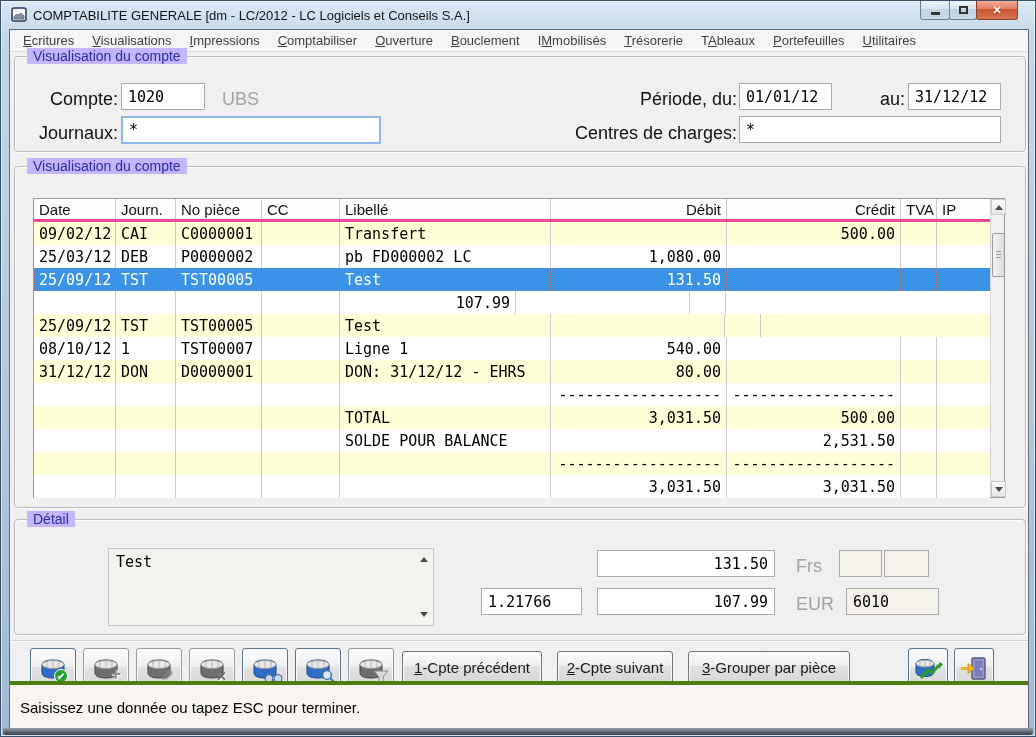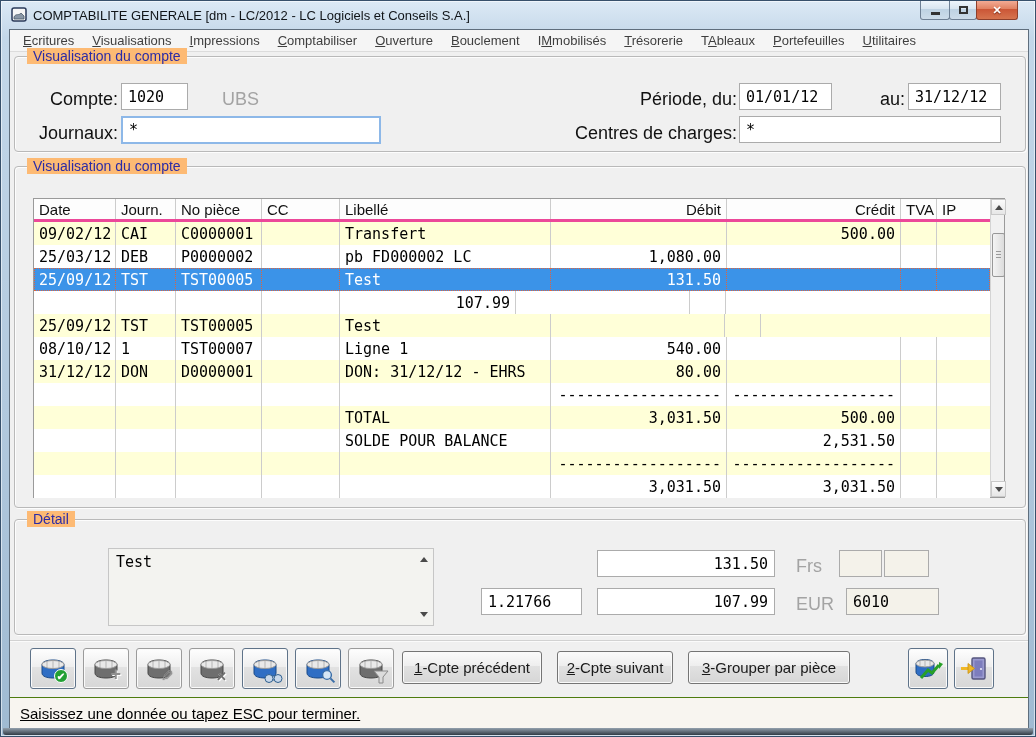--- a/index.html
+++ b/index.html
@@ -34,21 +34,21 @@
   
   .client { position:absolute; left:8px; top:28px; width:1020px; height:701px;
     background:#F0F0F0; border:1px solid #5f6e7d; }
 
   .menubar { position:absolute; left:0; top:0; right:0; height:22px;
     background:#f5f5f5; border-bottom:1px solid #dcdcdc; display:flex; align-items:center; padding-left:4px; }
   .menu-item { font-size:13px; color:#3f3f3f; padding:2px 9px; white-space:nowrap; }
 
   .groupbox { position:absolute; border:1px solid #b9b9b9; border-radius:4px;
     box-shadow:1px 1px 0 #fdfdfd, inset 1px 1px 0 #fdfdfd; }
-  .legend { position:absolute; top:-9px; left:12px; background:#fdba74; padding:0 6px;
+  .legend { position:absolute; top:-9px; left:12px; background:#c4b5fd; padding:0 6px;
     font-size:14px; color:#2b2ba6; white-space:nowrap; }
 
   .fs1 { left:4px; top:26px; width:1012px; height:96px; }
   .fs2 { left:4px; top:136px; width:1012px; height:342px; }
   .fs3 { left:4px; top:489px; width:1012px; height:116px; }
 
   .lbl { position:absolute; font-size:18px; color:#111; white-space:nowrap; }
   .lbl.r { text-align:right; }
   .gray { color:#a3a3a3; }
 
@@ -119,22 +119,22 @@
   .badge.xmark { font-size:13px; font-weight:bold; color:#6f6f6f; text-shadow:1px 1px 0 #fff; }
   .badge.svgb { right:4px; bottom:4px; }
 
   .navbtns { position:absolute; left:392px; top:621px; display:flex; gap:15px; }
   .txt-btn { height:33px; border:1px solid #757575; border-radius:3px; font-size:15px; color:#1a1a1a;
     background:linear-gradient(180deg,#fbfbfb,#eeeeee 45%,#e1e1e1 46%,#d6d6d6);
     box-shadow:inset 0 0 0 1px #fafafa; display:flex; align-items:center; justify-content:center;
     font-family:"Liberation Sans", sans-serif; white-space:nowrap; }
   .txt-btn:nth-child(1) { width:140px; } .txt-btn:nth-child(2) { width:116px; } .txt-btn:nth-child(3) { width:162px; }
 
-  .statusbar { position:absolute; left:0; right:0; bottom:0; height:32px; background:#f8f5f0;
-    border-top:1px solid #4d7c0f; display:flex; align-items:center; padding-left:10px;text-decoration:underline; }
+  .statusbar { position:absolute; left:0; right:0; bottom:0; height:48px; background:#f8f5f0;
+    border-top:4px solid #4d7c0f; display:flex; align-items:center; padding-left:10px; }
   .status-msg { font-size:15px; color:#000; }
 </style>
 </head>
 <body>
 
 <div class="window">
 
   <div class="titlebar">
     <svg class="app-icon" width="16" height="16" viewBox="0 0 16 16">
       <rect x="1" y="1" width="14" height="13" rx="2" fill="#f6f6f6" stroke="#2a3a5a" stroke-width="1.5"></rect>
@@ -167,21 +167,21 @@
         <span class="menu-item"><span>I</span><u>M</u><span>mobilisés</span></span>
         <span class="menu-item"><span></span><u>T</u><span>résorerie</span></span>
         <span class="menu-item"><span>T</span><u>A</u><span>bleaux</span></span>
         <span class="menu-item"><span></span><u>P</u><span>ortefeuilles</span></span>
         <span class="menu-item"><span></span><u>U</u><span>tilitaires</span></span>
       </div>
 
     <div class="groupbox fs1">
       <span class="legend">Visualisation du compte</span>
       <span class="lbl r" style="left:18px; top:32px; width:85px;">Compte:</span>
-      <div class="field" style="left:106px; top:26px; width:67px;">
+      <div class="field" style="left:106px; top:26px; width:84px;">
         <input value="1020" style="">
       </div>
       <span class="lbl gray" style="left:207px; top:32px;">UBS</span>
 
       <span class="lbl r" style="left:548px; top:32px; width:174px;">Période, du:</span>
       <div class="field" style="left:724px; top:26px; width:93px; letter-spacing:1px;">
         <input value="01/01/12" style="">
       </div>
       <span class="lbl r" style="left:830px; top:32px; width:60px;">au:</span>
       <div class="field" style="left:893px; top:26px; width:93px; letter-spacing:1px;">

